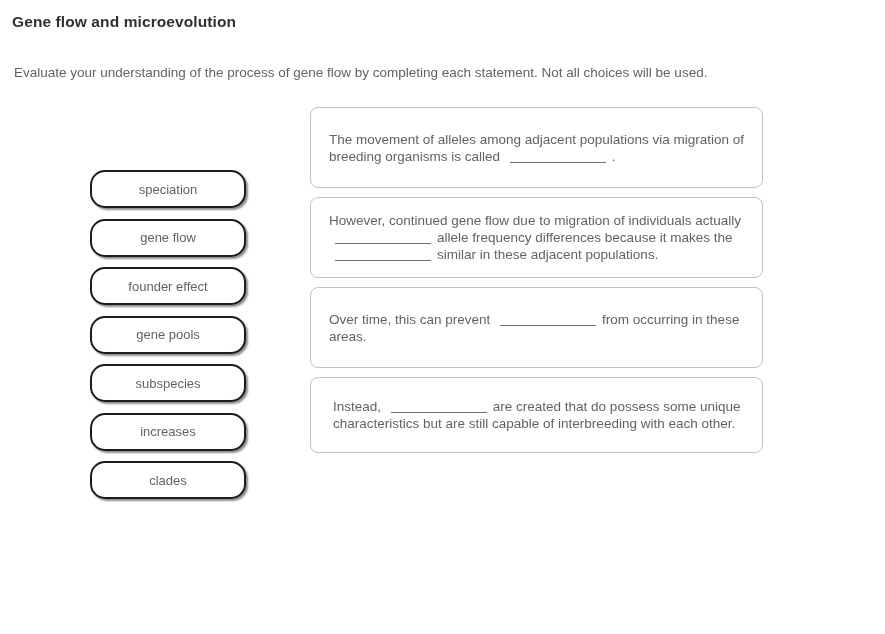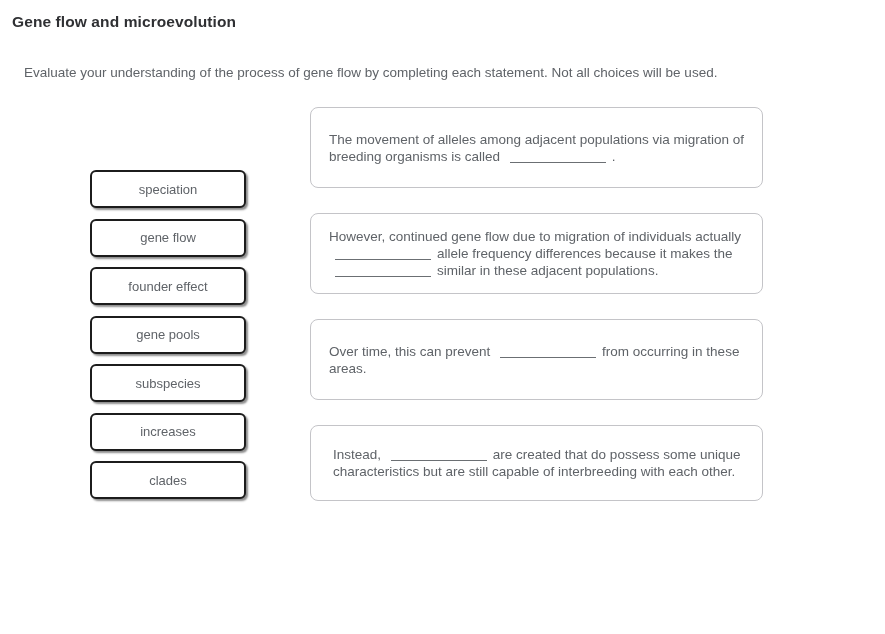--- a/index.html
+++ b/index.html
@@ -17,42 +17,42 @@
     font-family:"Liberation Sans","DejaVu Sans",sans-serif;
     color:var(--text-color);
     overflow:hidden;
   }
   .page-title{
     position:absolute;left:12px;top:13px;
     font-size:15.5px;font-weight:bold;color:var(--title-color);
     letter-spacing:.1px;
   }
   .instruction{
-    position:absolute;left:24px;top:65px;
+    position:absolute;left:14px;top:65px;
     font-size:13.5px;color:var(--text-color);
   }
   .chips-column{
     position:absolute;left:90px;top:170px;width:156px;
     display:flex;flex-direction:column;gap:10.5px;
   }
   .chip{
     height:38px;width:156px;
     background:#fff;
     border:2px solid var(--chip-border);
-    border-radius:6px;
+    border-radius:15px;
     box-shadow:2px 2px 2px rgba(0,0,0,0.45);
     display:flex;align-items:center;justify-content:center;
     cursor:grab;
   }
   .chip-label{
     font-size:13px;color:var(--text-color);
   }
   .statements-column{
     position:absolute;left:310px;top:107px;width:453px;
-    display:flex;flex-direction:column;gap:25px;align-items:flex-end;
+    display:flex;flex-direction:column;gap:9px;align-items:flex-end;
   }
   .statement{
     width:453px;
     border:1.5px solid var(--box-border);
     border-radius:8px;
     background:#fff;
     display:flex;align-items:center;
     padding:10px 18px;
   }
   .statement:nth-child(1){height:81px;}

